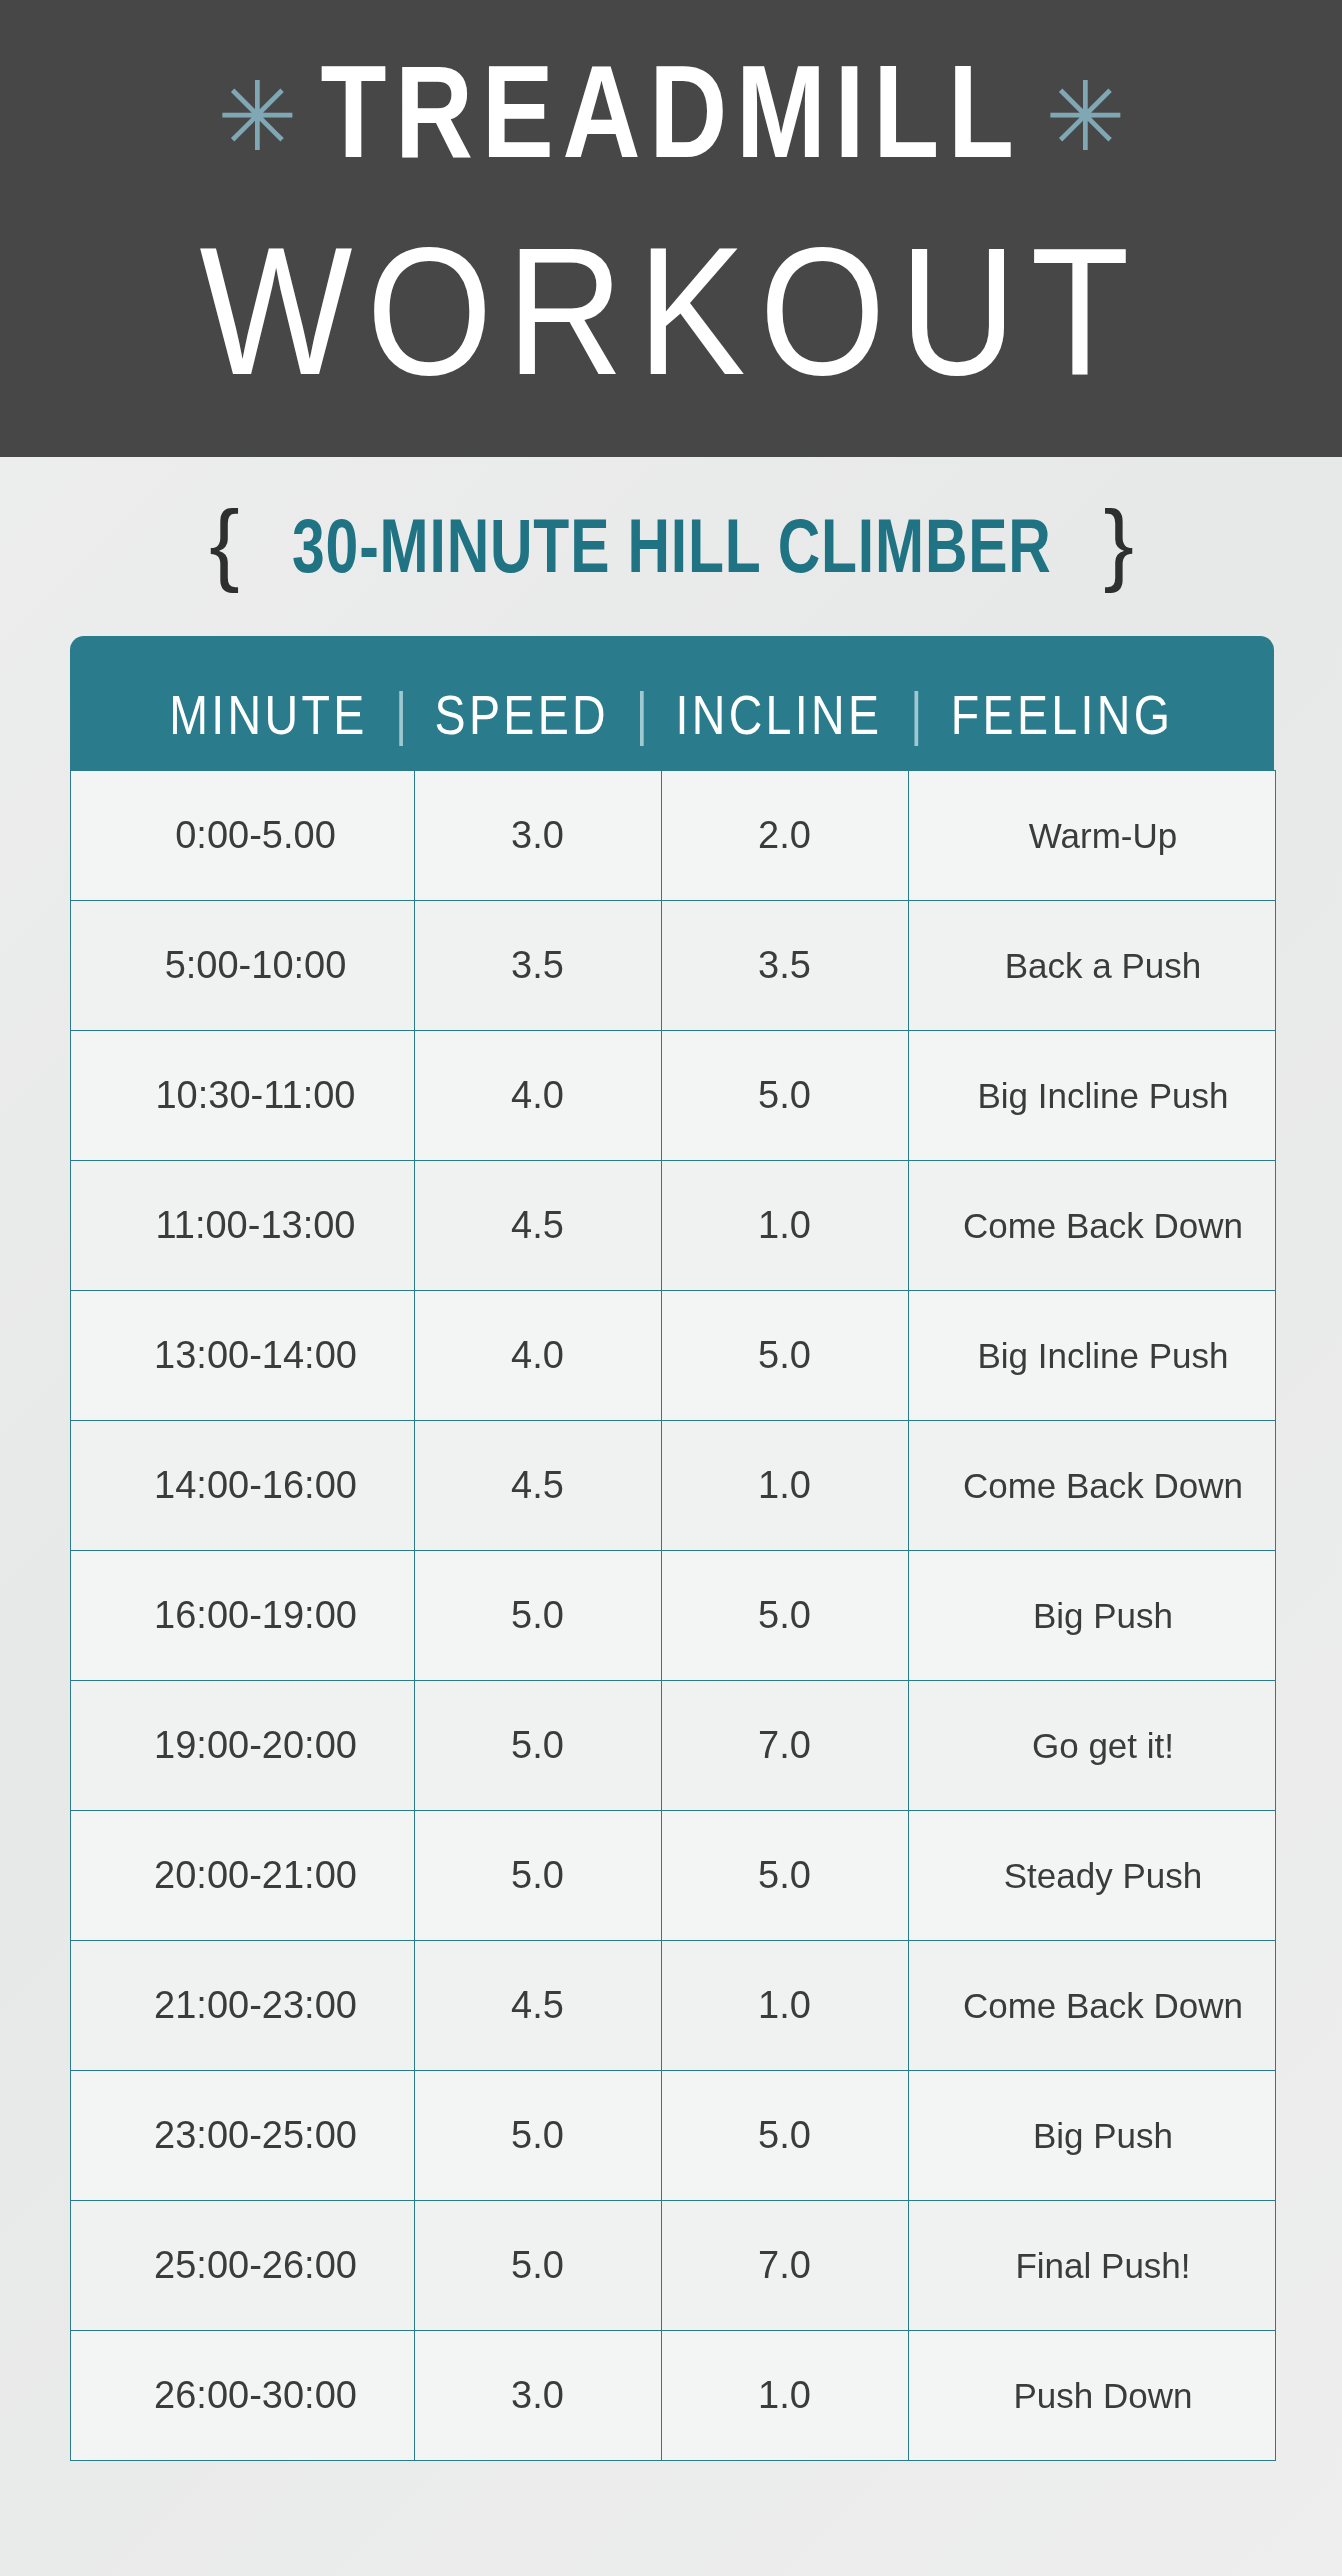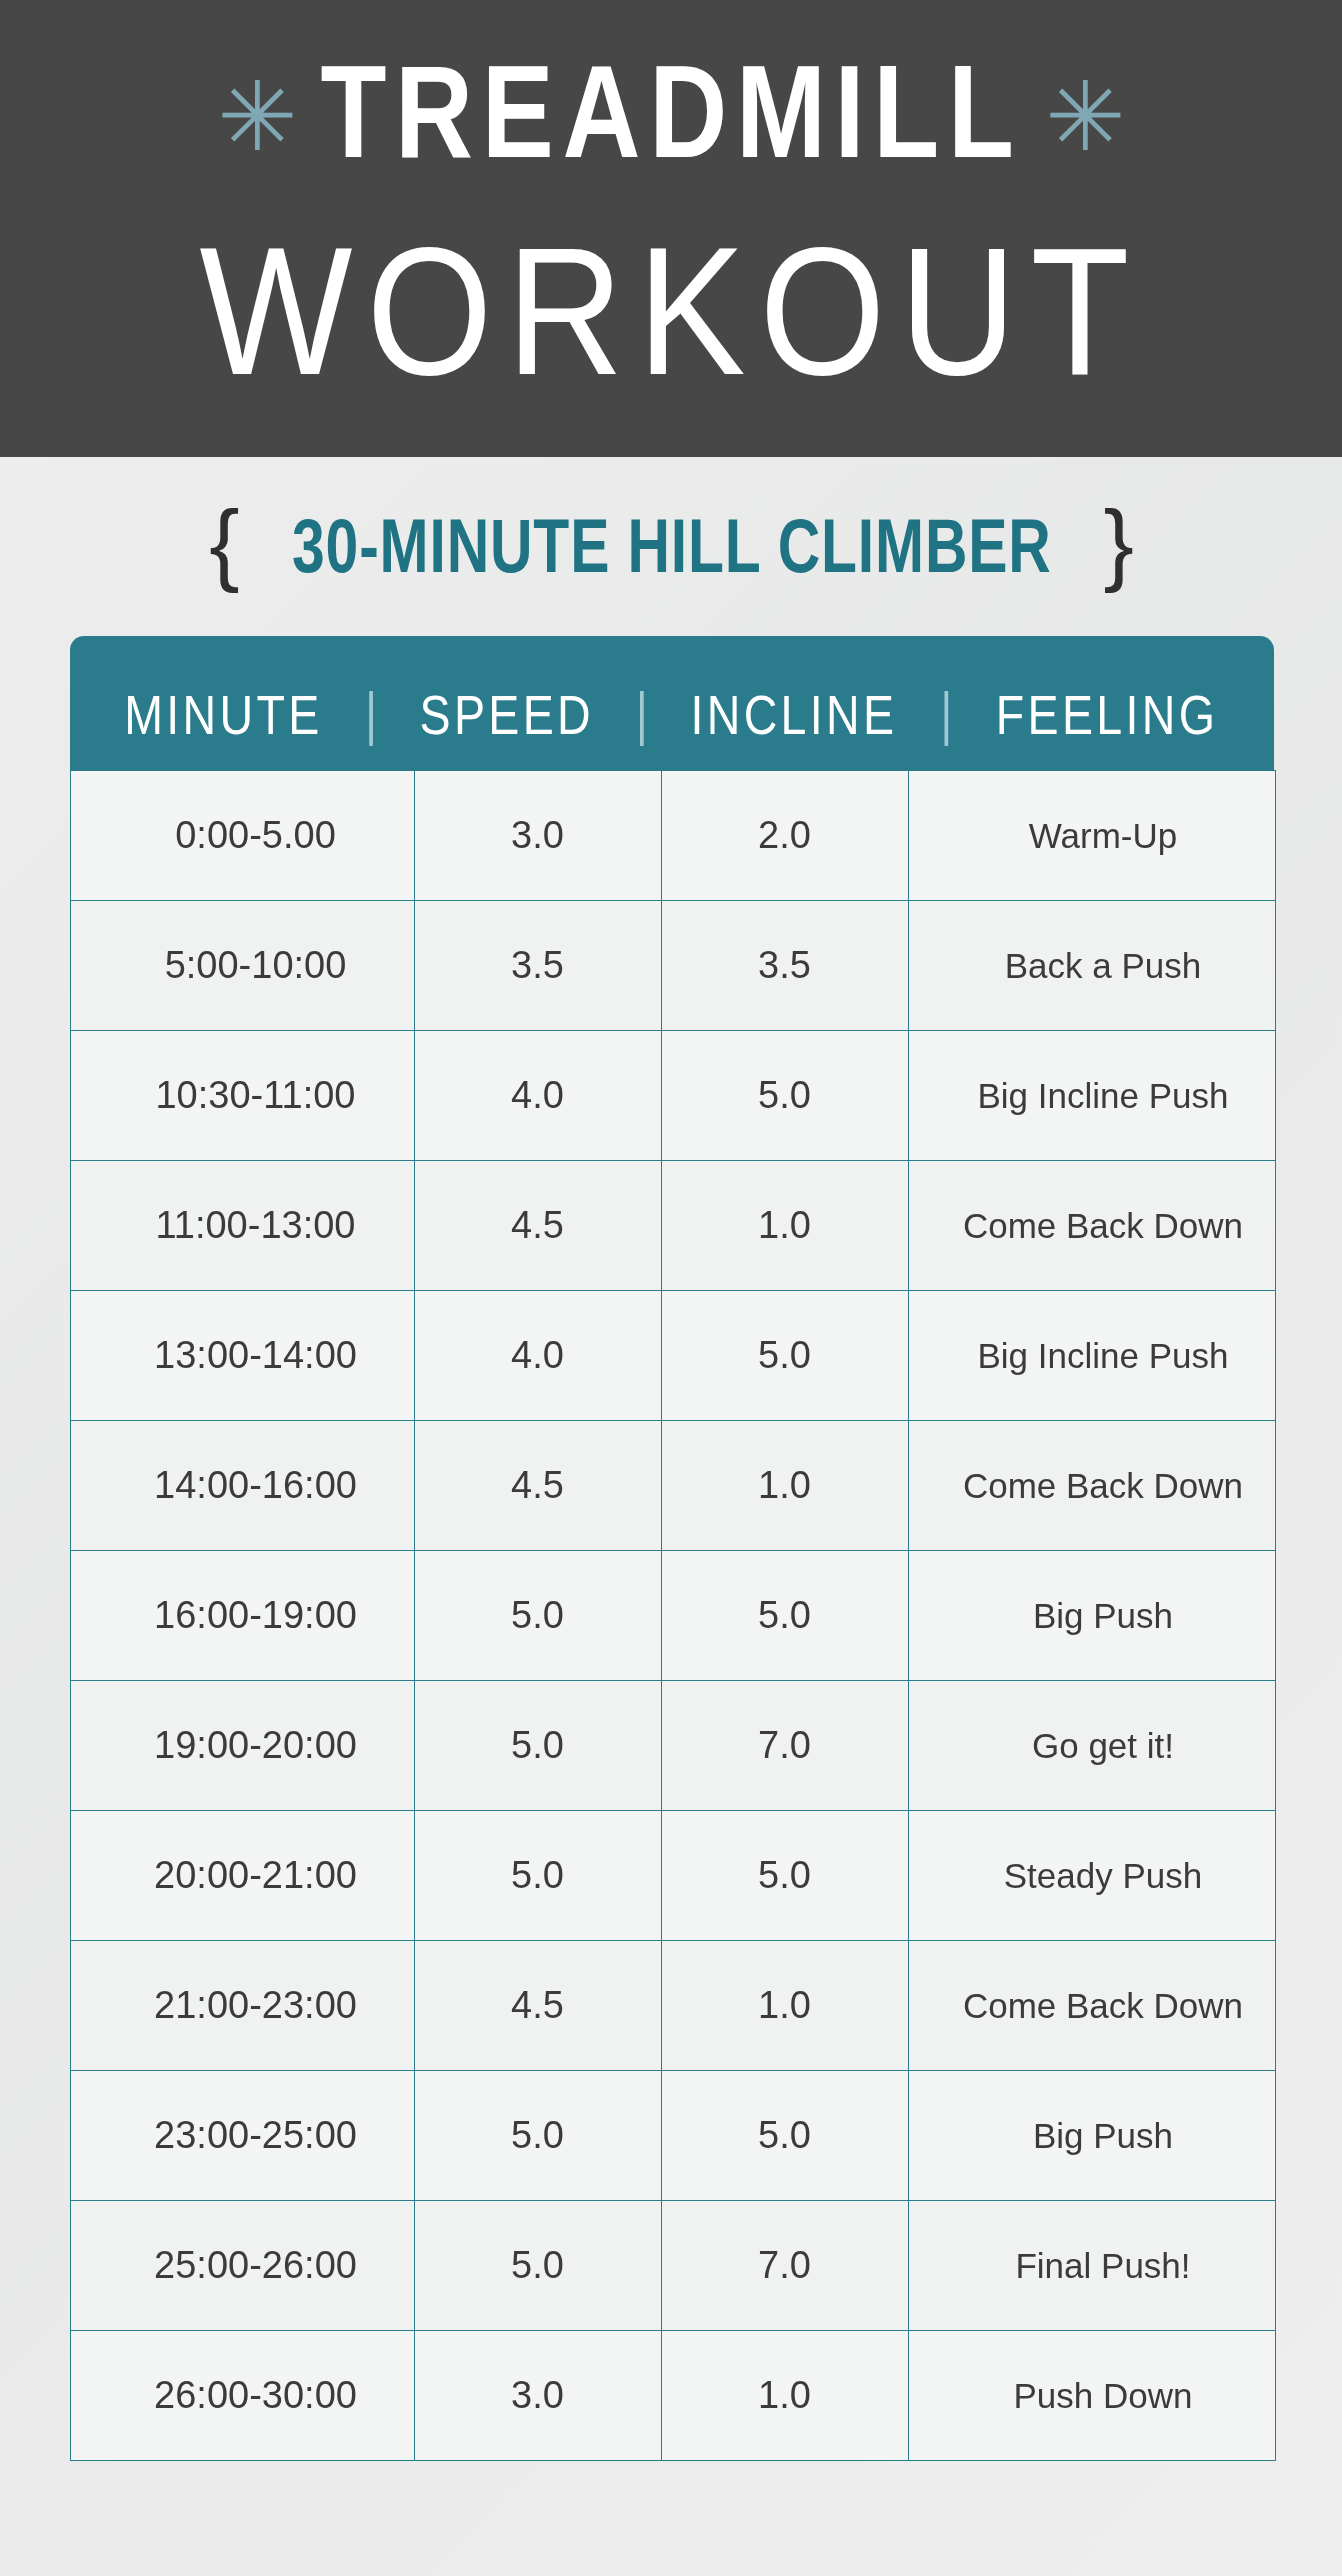--- a/index.html
+++ b/index.html
@@ -116,21 +116,21 @@
     align-items: center;
     justify-content: center;
     margin: 0 auto;
     width: 1204px;
     box-sizing: border-box;
   }
   .head-inner {
     display: flex;
     align-items: center;
     justify-content: center;
-    gap: 15px;
+    gap: 0;
   }
   .head-cell {
     color: #ffffff;
     font-size: 49px;
     letter-spacing: 3.5px;
     font-family: "Liberation Sans", sans-serif;
     transform: scaleY(1.15) scaleX(0.95);
     text-align: center;
     white-space: nowrap;
   }

